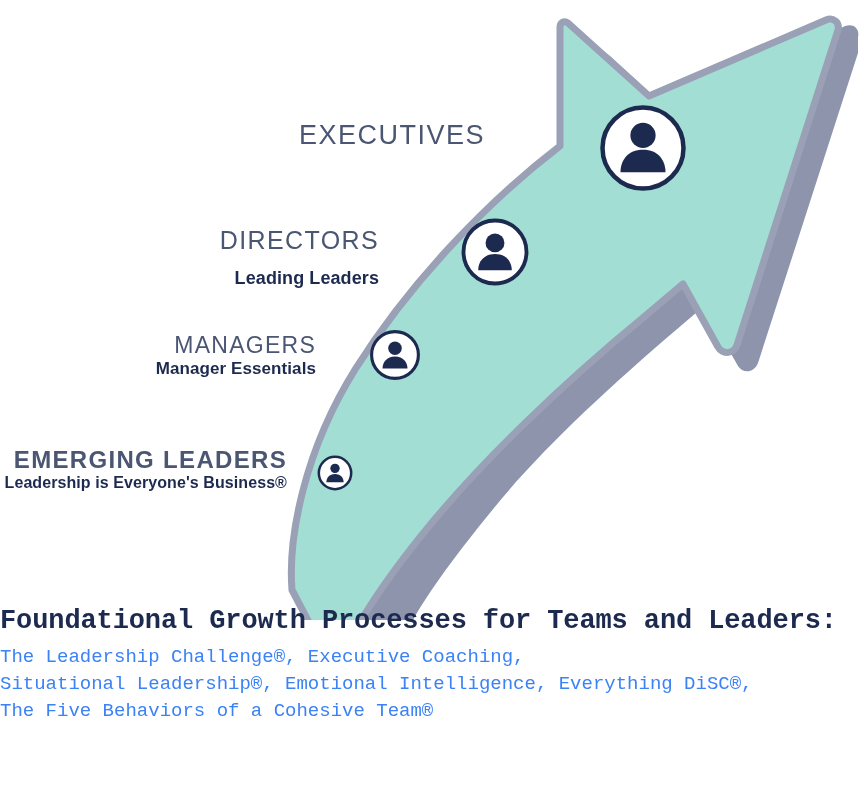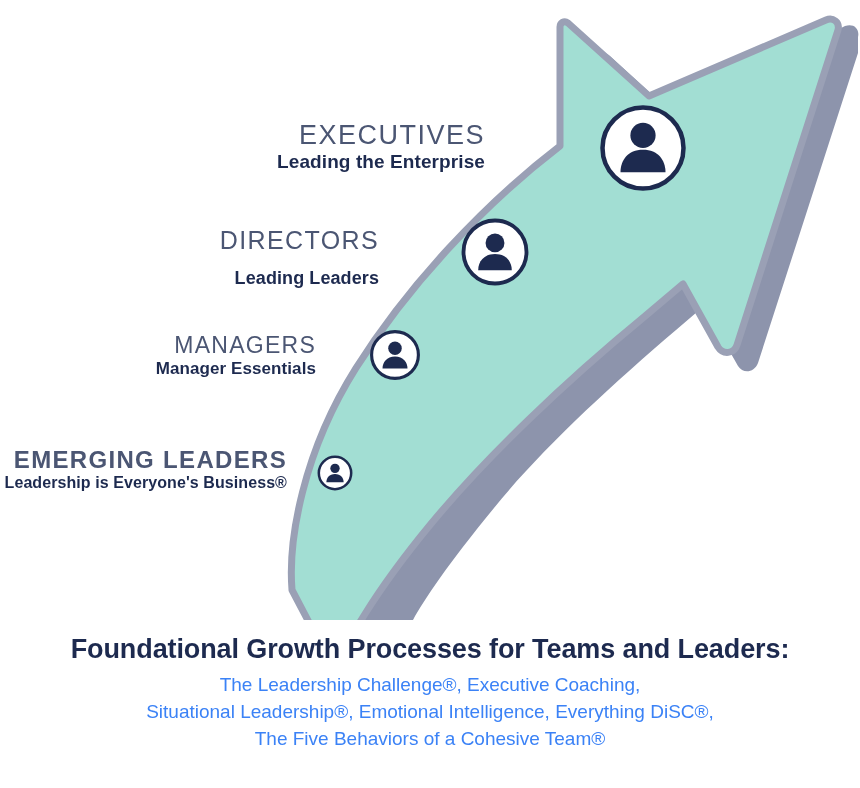--- a/index.html
+++ b/index.html
@@ -74,23 +74,23 @@
   #tier-managers .tier-program   { font-size: 17px; padding-left: 48px; }
 
   #tier-emerging         { right: 573px; top: 448px; }
   #tier-emerging .tier-role      { font-size: 24px; font-weight: bold; }
   #tier-emerging .tier-program   { font-size: 16px; }
 
   
   .caption {
     position: absolute;
     left: 0;
-    top: 634px;
-    width: 860px;
-    text-align: center;
+    top: 606px;
+    width: 860px;
+    font-family: Liberation Mono, monospace;
   }
   .caption-heading {
     display: block;
     color: #1d2a4f;
     font-size: 27px;
     font-weight: 700;
     letter-spacing: -0.004em;
     line-height: 1.18;
     white-space: nowrap;
   }
@@ -182,21 +182,20 @@
   <svg class="avatar" style="position:absolute; left:598px; top:103px; width:90px; height:90px;" viewBox="0 0 100 100" xmlns="http://www.w3.org/2000/svg">
     <circle cx="50" cy="50" r="45" fill="#ffffff" stroke="#1d2a4f" stroke-width="5"></circle>
     <g fill="#1d2a4f">
       <circle cx="50" cy="36" r="14"></circle>
       <path d="M 50 52 C 33 52, 25 64, 25 77 L 75 77 C 75 64, 67 52, 50 52 Z"></path>
     </g>
   </svg>
 
   <div class="tier" id="tier-executives">
     <span class="tier-role">EXECUTIVES</span>
-    <span class="tier-program">Leading the Enterprise</span>
   </div>
 
   <div class="tier" id="tier-directors">
     <span class="tier-role">DIRECTORS</span>
     <span class="tier-program">Leading Leaders</span>
   </div>
 
   <div class="tier" id="tier-managers">
     <span class="tier-role">MANAGERS</span>
     <span class="tier-program">Manager Essentials</span>

